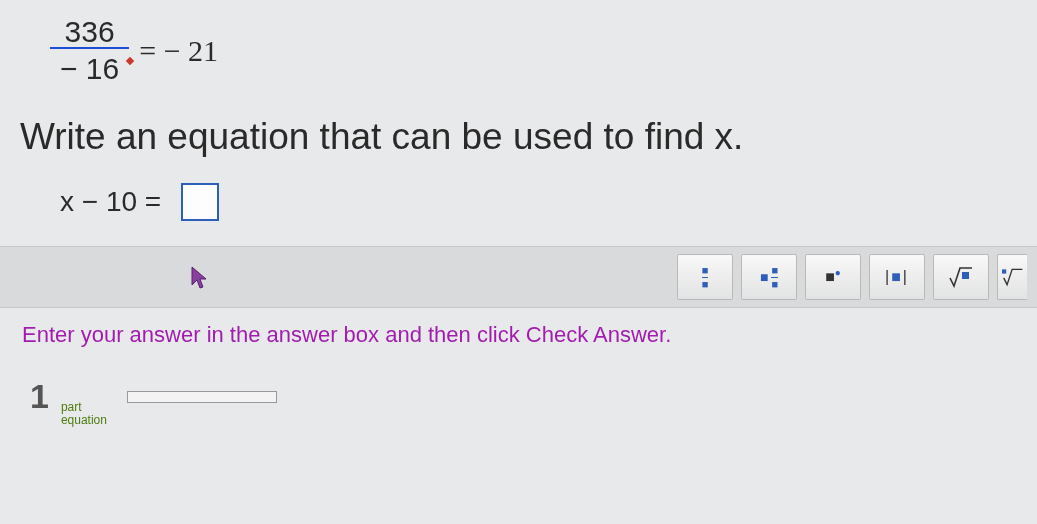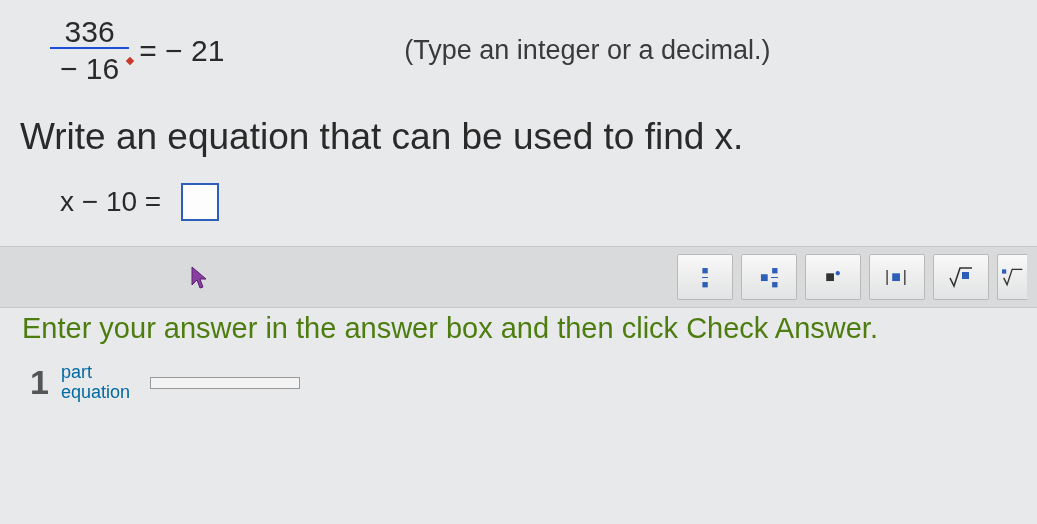--- a/index.html
+++ b/index.html
@@ -41,21 +41,21 @@
     .denom-wrap { position: relative; }
     .denom-caret {
       position: absolute;
       top: 6px;
       right: -4px;
       width: 6px;
       height: 6px;
       background: #c9382a;
       transform: rotate(45deg);
     }
-    .eq-rhs { margin-left: 10px; }
+    .eq-rhs { margin-left: 10px; font-family: Liberation Serif, serif; }
     .hint-text {
       font-size: 27px;
       color: #3a3a3a;
     }
     .instruction {
       font-size: 37px;
       margin: 25px 0 25px 0;
     }
     .equation-input {
       font-size: 28px;
@@ -121,39 +121,40 @@
     .tiny-frac .tn { color: #2d5fb8; padding-bottom: 1px; }
     .tiny-frac .td { border-top: 1.5px solid #2d5fb8; color: #2d5fb8; padding-top: 1px; }
     .mixed-wrap { display: flex; align-items: center; gap: 3px; }
     .mixed-wrap .lead { font-size: 14px; color: #2d5fb8; font-weight: bold; }
     .exp-wrap { font-size: 16px; color: #333; }
     .exp-wrap sup { font-size: 10px; color: #2d5fb8; }
     .abs-wrap { font-size: 16px; letter-spacing: 2px; }
     .abs-wrap .absval { color: #2d5fb8; font-weight: bold; }
     .root-wrap svg { display: block; }
     .sub-instruction {
-      font-size: 29px;
-      color: #4d7c0f;
-      margin: 4px 0 18px 2px;
+      font-size: 22px;
+      color: #a21caf;
+      margin: 14px 0 18px 2px;
     }
     .parts-row {
       display: flex;
       align-items: center;
       gap: 12px;
       margin-left: 10px;
     }
     .parts-num {
       font-size: 34px;
       font-weight: bold;
       color: #555;
     }
     .parts-text {
-      font-size: 18px;
-      color: #0369a1;
+      font-size: 12px;
+      color: #4d7c0f;
       line-height: 1.1;
+      margin-top: 35px;
     }
     .progress-bar {
       width: 150px;
       height: 12px;
       border: 1px solid #999;
       background: #f3f3f3;
       margin-left: 8px;
     }
   </style>
 </head>
@@ -163,21 +164,20 @@
   <div class="fraction-eq">
     <span class="fraction">
       <span class="num">336</span>
       <span class="denom-wrap">
         <span class="denom">− 16</span>
         <span class="denom-caret"></span>
       </span>
     </span>
     <span class="eq-rhs">= − 21</span>
   </div>
-  <div class="hint-text">(Type an integer or a decimal.)</div>
 </div>
 
 <div class="instruction">Write an equation that can be used to find x.</div>
 
 <div class="equation-input">
   <span>x − 10 =</span>
   <span class="answer-box"></span>
 </div>
 
 <div class="toolbar-zone">

